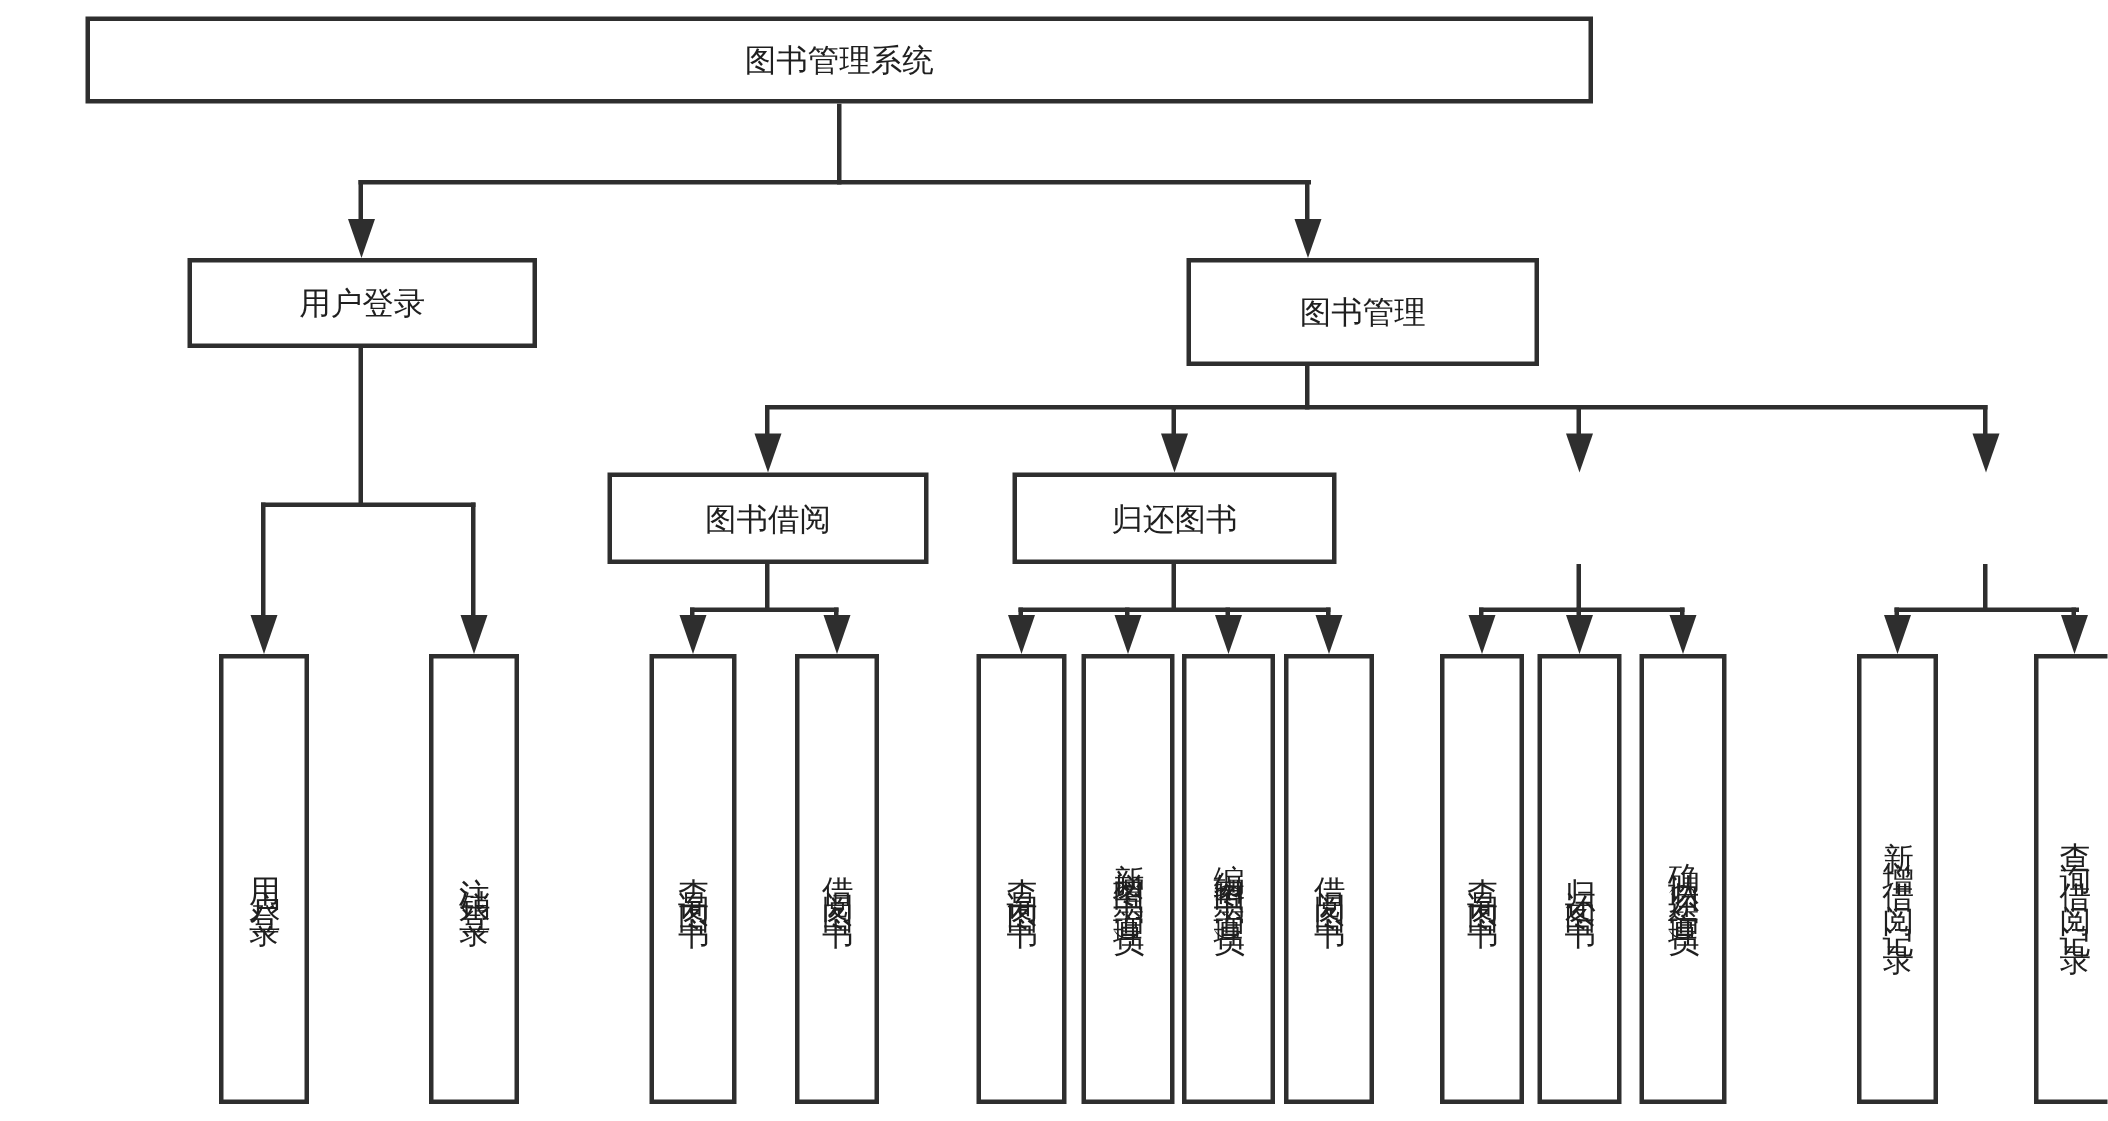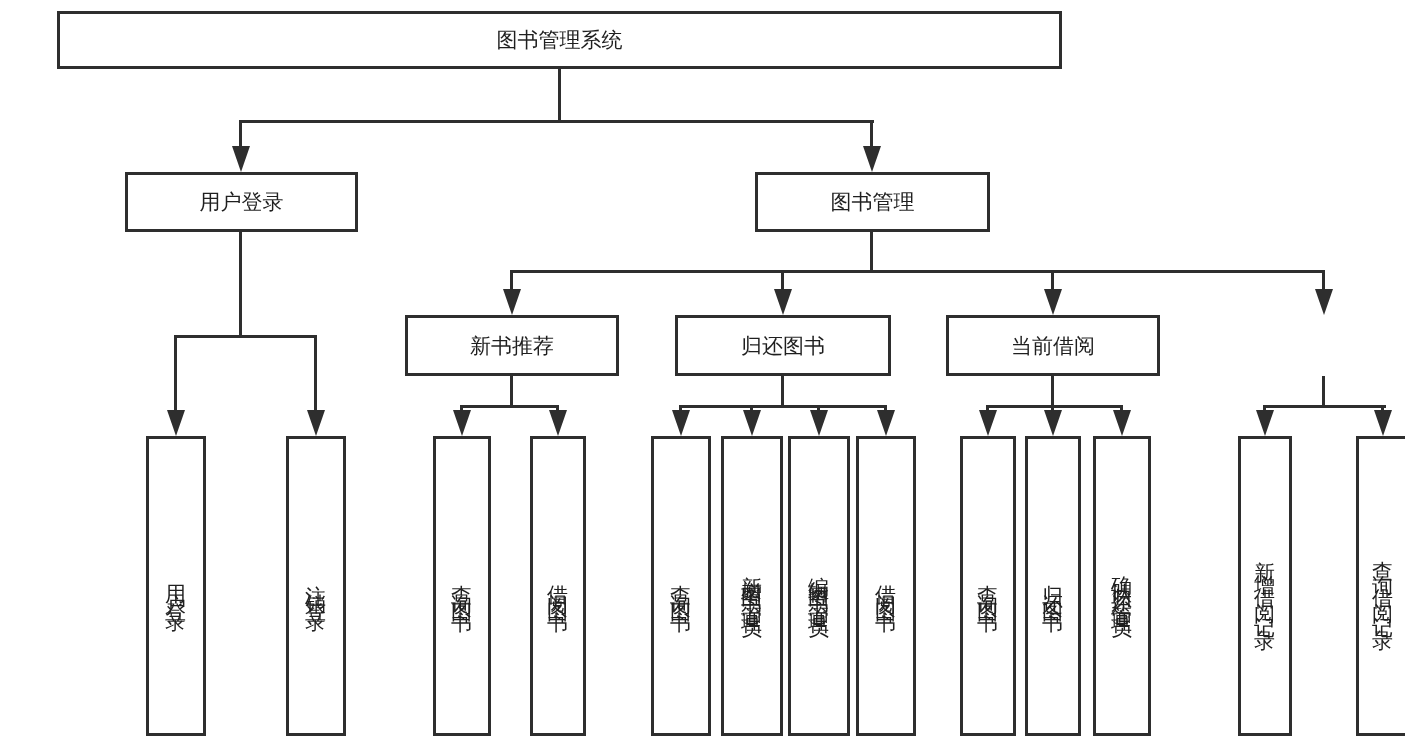--- a/index.html
+++ b/index.html
@@ -63,35 +63,32 @@
 <div class="canvas">
 
   <div class="box" style="left:14px;top:11px;width:1005px;height:58px">
     <span class="lbl">图书管理系统</span>
   </div>
 
   <div class="box" style="left:82px;top:172px;width:233px;height:60px">
     <span class="lbl">用户登录</span>
   </div>
 
-  <div class="box" style="left:712px;top:172px;width:235px;height:60px">
+  <div class="box" style="left:748px;top:172px;width:235px;height:72px">
     <span class="lbl">图书管理</span>
   </div>
 
   <div class="box" style="left:362px;top:315px;width:214px;height:61px">
-    <span class="lbl">新书推荐</span>
+    <span class="lbl">图书借阅</span>
   </div>
 
   <div class="box" style="left:632px;top:315px;width:216px;height:61px">
     <span class="lbl">归还图书</span>
   </div>
 
-  <div class="box" style="left:903px;top:315px;width:214px;height:61px">
-    <span class="lbl">当前借阅</span>
-  </div>
 
 
   <div class="box vbox" style="left:103px;top:436px;width:60px;height:300px">
     <span class="lbl">用户登录</span>
   </div>
   <div class="box vbox" style="left:243px;top:436px;width:60px;height:300px">
     <span class="lbl">注销登录</span>
   </div>
 
   <div class="box vbox" style="left:390px;top:436px;width:58px;height:300px">

